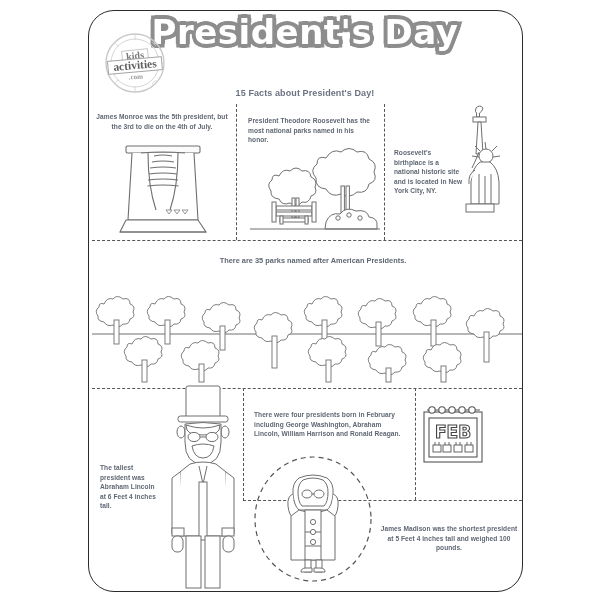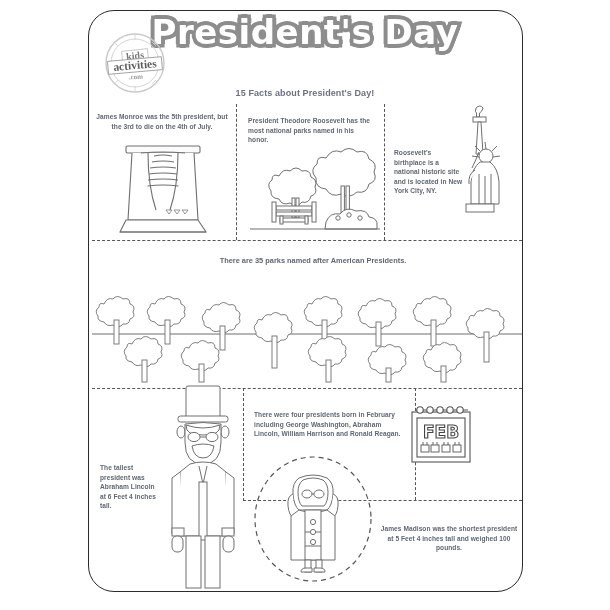--- a/index.html
+++ b/index.html
@@ -314,21 +314,21 @@
         <rect x="6" y="152" width="11" height="16" rx="5"></rect>
         <rect x="57" y="152" width="11" height="16" rx="5"></rect>
         <rect x="20" y="152" width="15" height="52"></rect>
         <rect x="39" y="152" width="15" height="52"></rect>
       </g>
     </svg>
   </div>
 
   <div class="fact-text t-left" style="left:254px; top:410px; width:152px;">There were four presidents born in February including George Washington, Abraham Lincoln, William Harrison and Ronald Reagan.</div>
 
-  <div class="art" style="left:406px; top:402px;">
+  <div class="art" style="left:418px; top:402px;">
     <svg width="70" height="64" viewBox="0 0 70 64">
       <g fill="#ffffff" stroke="#555" stroke-width="1.1">
         <rect x="6" y="10" width="58" height="50"></rect>
         <rect x="11" y="16" width="48" height="39"></rect>
         <line x1="9" y1="8" x2="62" y2="8"></line>
         <circle cx="14" cy="8" r="3.2"></circle>
         <circle cx="24" cy="8" r="3.2"></circle>
         <circle cx="34" cy="8" r="3.2"></circle>
         <circle cx="44" cy="8" r="3.2"></circle>
         <circle cx="54" cy="8" r="3.2"></circle>

